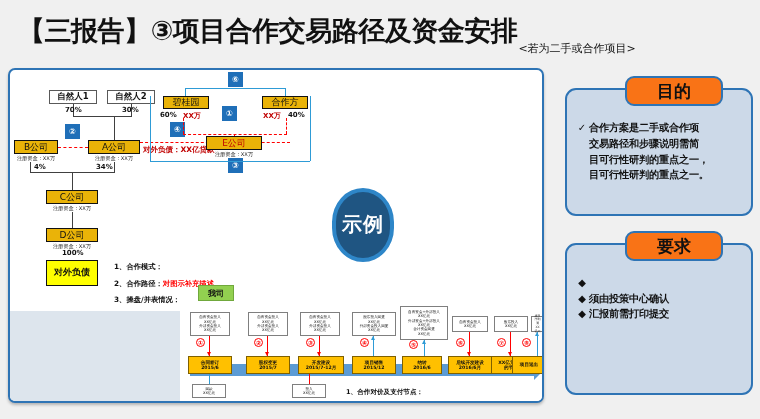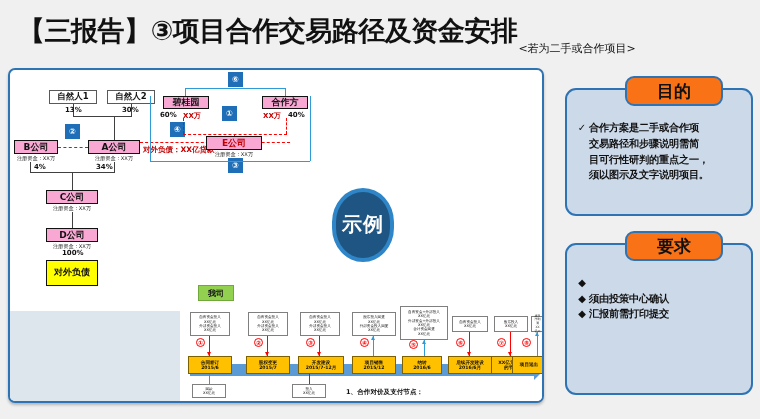--- a/index.html
+++ b/index.html
@@ -38,22 +38,22 @@
     background:#fff;
   }
 
   
   .nbox{
     position:absolute; background:#fff; border:1.6px solid #595959;
     font-size:8.5px; font-weight:bold; color:#111; text-align:center;
     display:flex; align-items:center; justify-content:center;
   }
   .ybox{
-    position:absolute; background:#f9a8d4; border:1.6px solid #111;
-    font-size:9px; font-weight:bold; color:#111; text-align:center;
+    position:absolute; background:#eab308; border:1.6px solid #111;
+    font-size:9px; font-weight:normal; color:#111; text-align:center;
     display:flex; align-items:center; justify-content:center;
   }
   .ybox.red{ color:#c00000; }
   .cap{
     position:absolute; font-size:5.2px; color:#222; text-align:center;
     width:62px; white-space:nowrap;
   }
   .pct{ position:absolute; font-size:7px; font-weight:bold; color:#111; }
   .lime{
     position:absolute; background:#ffff00; border:1.6px solid #111;
@@ -188,21 +188,21 @@
   <div class="card-band"></div>
   <div class="inner-white"></div>
 
   <div class="nbox" style="left:39px; top:20px; width:48px; height:14px;">自然人1</div>
   <div class="nbox" style="left:97px; top:20px; width:48px; height:14px;">自然人2</div>
 
   <div class="ln v" style="left:63px; top:34px; height:12px;"></div>
   <div class="ln v" style="left:121px; top:34px; height:12px;"></div>
   <div class="ln h" style="left:63px; top:46px; width:59px;"></div>
   <div class="ln v" style="left:104px; top:46px; height:24px;"></div>
-  <span class="pct" style="left:55px; top:36px;">13%</span>
+  <span class="pct" style="left:55px; top:36px;">70%</span>
   <span class="pct" style="left:112px; top:36px;">30%</span>
 
   <div class="ybox" style="left:78px; top:70px; width:52px; height:14px;">A公司</div>
   <div class="cap" style="left:73px; top:85px;">注册资金：XX万</div>
 
   <div class="ybox" style="left:4px; top:70px; width:44px; height:14px;">B公司</div>
   <div class="cap" style="left:-5px; top:85px;">注册资金：XX万</div>
 
   <div class="dash" style="left:48px; top:77px; width:30px;"></div>
   <div class="badge" style="left:55px; top:54px;">②</div>
@@ -253,20 +253,31 @@
 
   <div class="ybox red" style="left:196px; top:66px; width:56px; height:14px;">E公司</div>
   <div class="cap" style="left:193px; top:81px;">注册资金：XX万</div>
 
   <div class="lnb v" style="left:140px; top:26px; height:65px;"></div>
   <div class="lnb h" style="left:140px; top:91px; width:160px;"></div>
   <div class="lnb v" style="left:300px; top:26px; height:65px;"></div>
 
   <div class="stamp">示例</div>
 
+  <div class="mid-list">
+    <div class="row">
+      <span>1、</span><span>合作模式：</span>
+    </div>
+    <div class="row">
+      <span>2、</span><span>合作路径：</span><span class="hl">对图示补充描述</span>
+    </div>
+    <div class="row">
+      <span>3、</span><span>操盘/并表情况：</span>
+    </div>
+  </div>
   <div class="green-tag">我司</div>
 
   <div class="tl-axis"></div>
   <div class="tl-arrow"></div>
 
   <div class="dbox" style="left:180px; top:242px; width:40px; height:24px;">
     <span>自有资金投入</span>
     <span>XX亿元</span>
     <span>外部资金投入</span>
     <span>XX亿元</span>
@@ -398,21 +409,21 @@
 </div>
 
 <div class="panel" id="purpose-panel">
   <div class="panel-body">
     <div class="bullet-row">
       <span class="bullet-mark">✓</span>
       <div>
         <div class="bullet-text">合作方案是二手或合作项</div>
         <div class="bullet-text">交易路径和步骤说明需简</div>
         <div class="bullet-text">目可行性研判的重点之一，</div>
-        <div class="bullet-text">须以图示及文字说明项目。</div>
+        <div class="bullet-text">目可行性研判的重点之一。</div>
       </div>
     </div>
   </div>
 </div>
 <div class="panel-hdr" id="purpose-hdr">目的</div>
 
 <div class="panel" id="req-panel">
   <div class="panel-body">
     <div class="bullet-row req-item">
       <span class="bullet-mark">◆</span>

